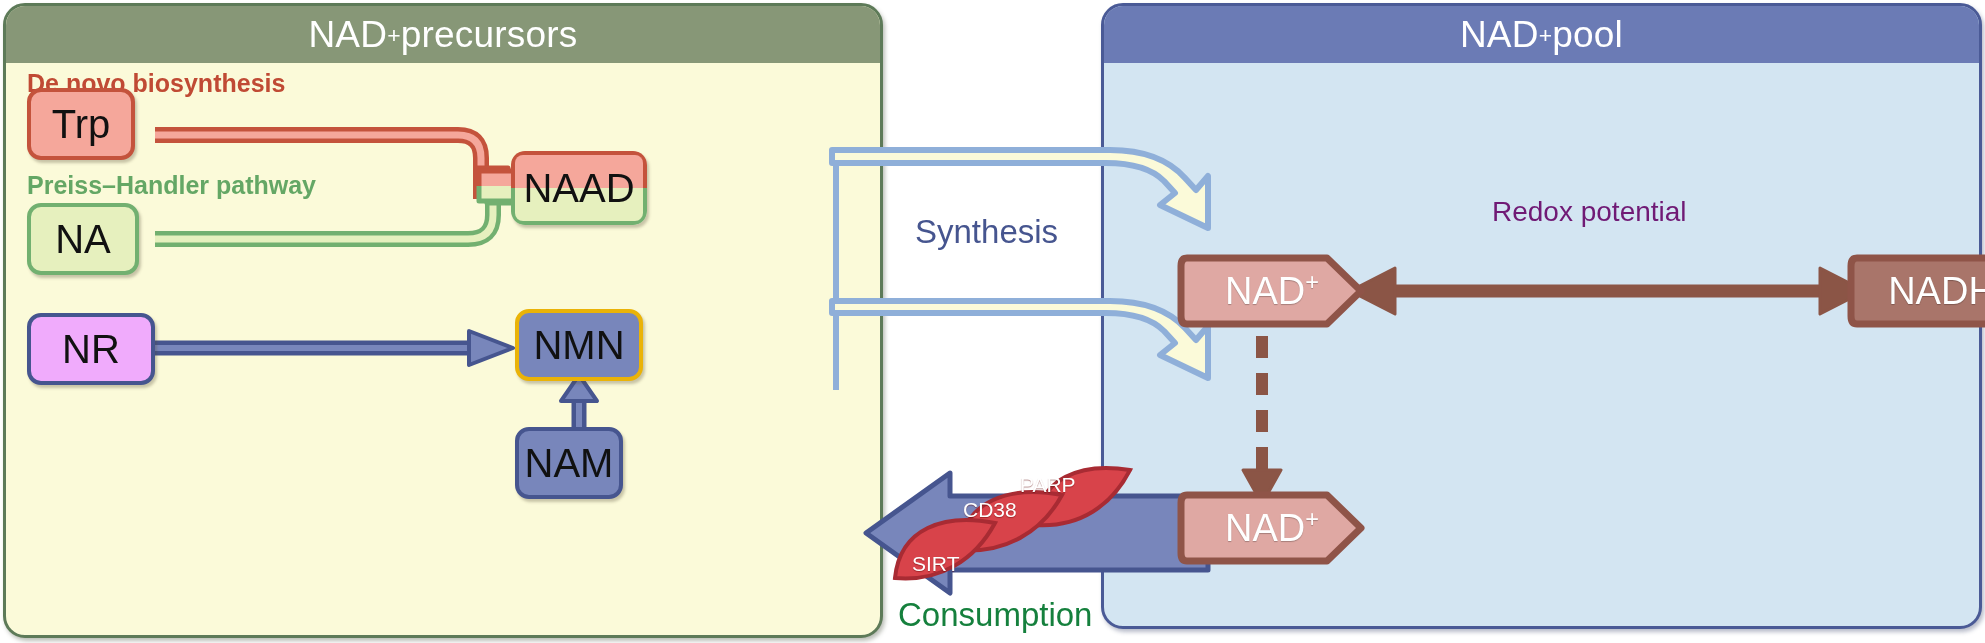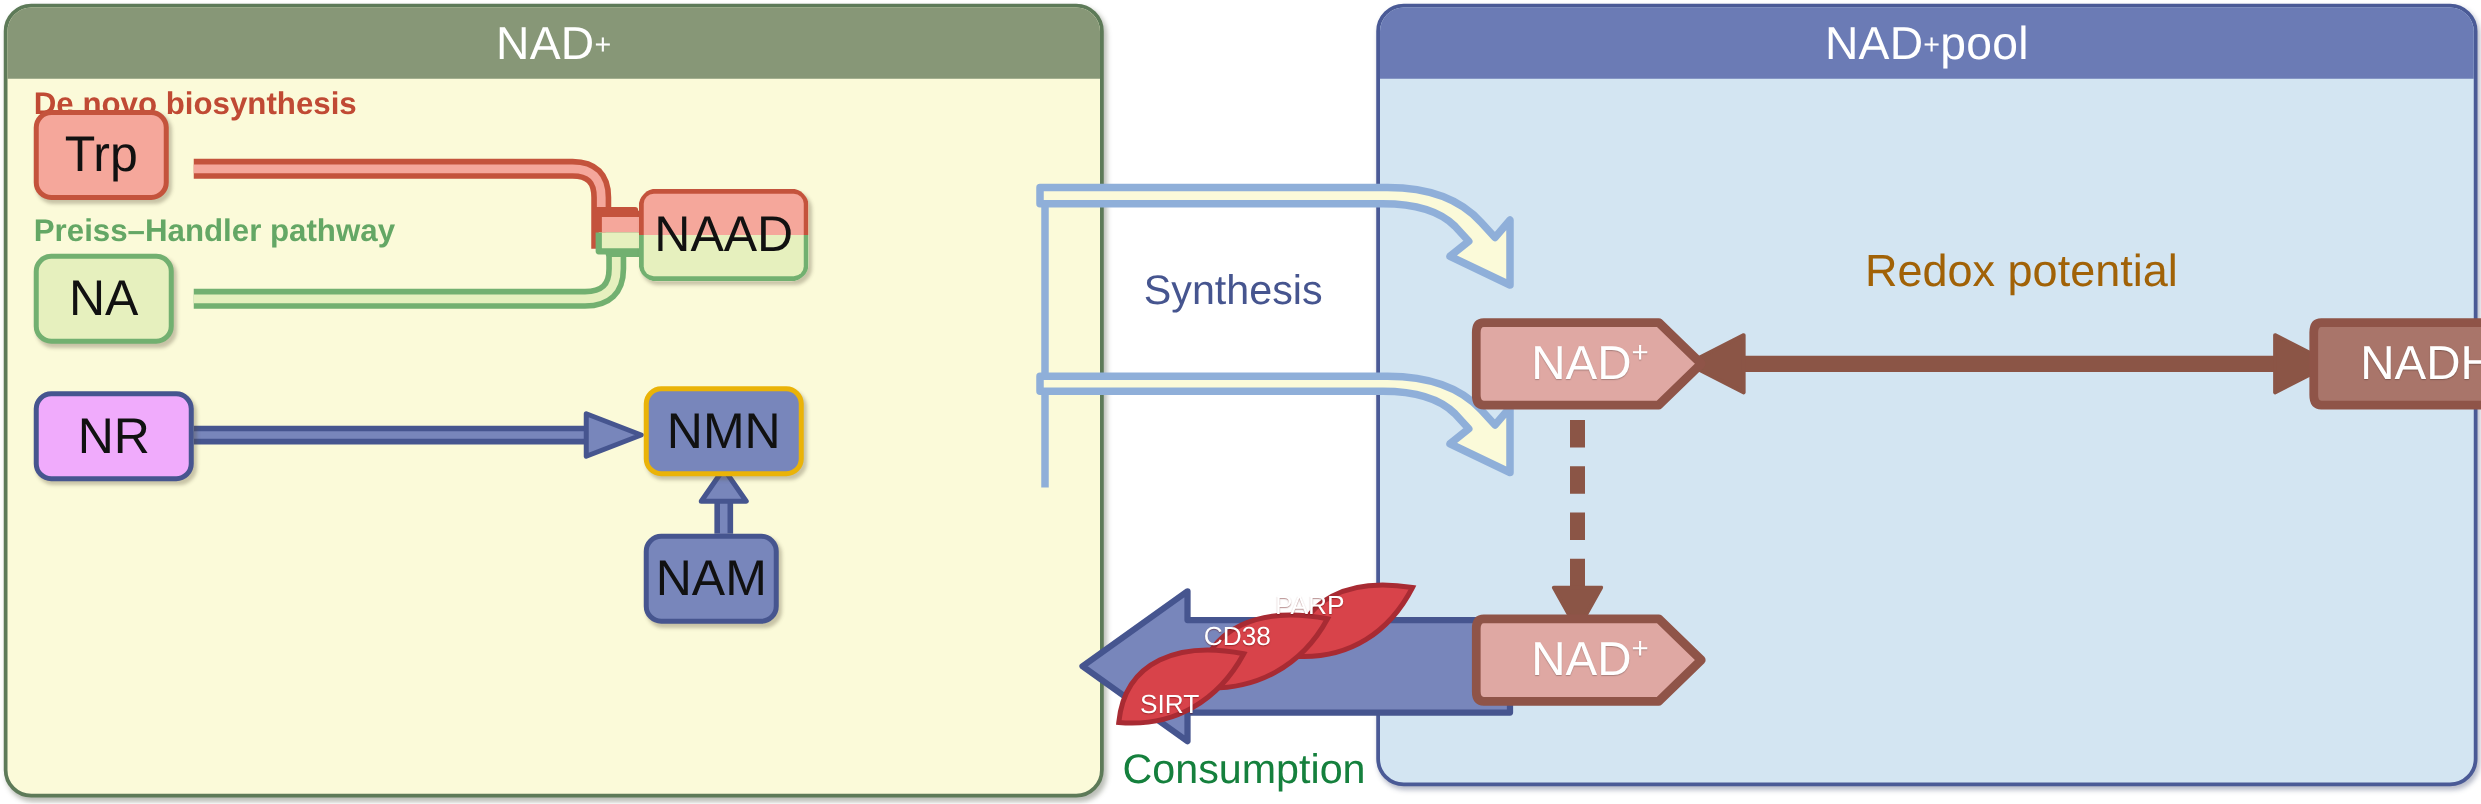--- a/index.html
+++ b/index.html
@@ -111,21 +111,21 @@
   }
   .pent sup { font-size: .62em; vertical-align: super; line-height: 0; }
   .pent .pent-svg { position: absolute; left: 0; top: 0; }
   .pent .pent-label { position: relative; z-index: 2; padding-right: 22px; margin-left: 22px; }
   #node-nadplus-1 { left: 1177px; top: 252px; width: 190px; height: 78px; }
   #node-nadh      { left: 1847px; top: 252px; width: 190px; height: 78px; }
   #node-nadplus-2 { left: 1177px; top: 489px; width: 190px; height: 78px; }
 
   
   .annot { position: absolute; white-space: nowrap; }
-  #label-redox { left: 1492px; top: 196px; font-size: 36px; color: #a16207; }
+  #label-redox { left: 1492px; top: 196px; font-size: 28px; color: #701a75; }
   #label-synthesis { left: 915px; top: 213px; font-size: 33px; color: #46558f; }
   #label-consumption { left: 898px; top: 596px; font-size: 33px; color: #15803d; }
 
   
   .enzyme-label {
     position: absolute;
     color: #ffffff; font-size: 21px;
     white-space: nowrap; z-index: 12;
     text-shadow: 0 1px 1px rgba(90,0,0,.45);
   }
@@ -135,20 +135,21 @@
 </style>
 </head>
 <body>
 
 <div id="stage">
 
   <div class="panel" id="precursor-panel">
     <div class="panel-header">
       <span>NAD</span>
         <sup>+</sup>
+        <span> precursors</span>
     </div>
 
     <div class="sec-label" id="label-denovo">De novo biosynthesis</div>
     <div class="sec-label" id="label-preiss">Preiss–Handler pathway</div>
 
     <svg class="layer" style="left:-3px; top:-3px;">
 
       <g>
         <path d="M152,132 L455,132 Q478,132 478,155 L478,196" fill="none" stroke="#c4533c" stroke-width="16" stroke-linecap="butt"></path>
         <path d="M152,132 L455,132 Q478,132 478,155 L478,196" fill="none" stroke="#f5a79b" stroke-width="7" stroke-linecap="butt"></path>

